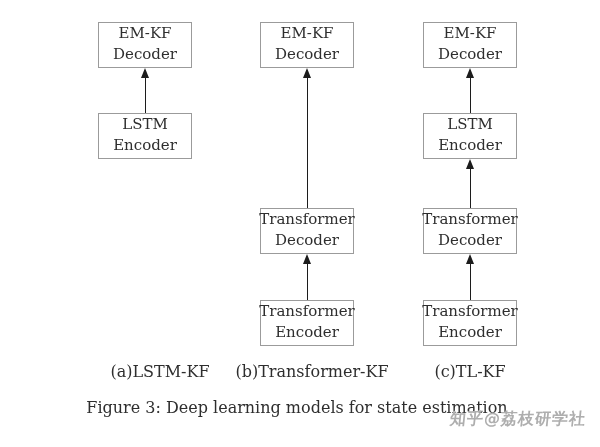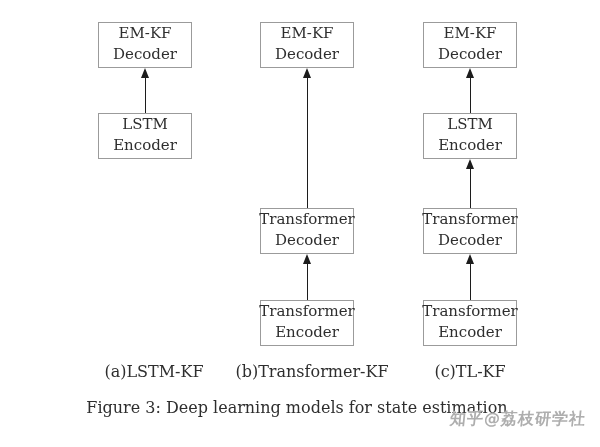--- a/index.html
+++ b/index.html
@@ -133,21 +133,21 @@
     <span>Transformer</span>
     <span>Encoder</span>
   </div>
   <div class="ahead" style="left:465.5px; top:68px;"></div>
   <div class="aline" style="left:470px; top:77px; height:36px;"></div>
   <div class="ahead" style="left:465.5px; top:159px;"></div>
   <div class="aline" style="left:470px; top:168px; height:40px;"></div>
   <div class="ahead" style="left:465.5px; top:254px;"></div>
   <div class="aline" style="left:470px; top:263px; height:37px;"></div>
 
-  <div class="col-label" style="left:154px;">(a)LSTM-KF</div>
+  <div class="col-label" style="left:160px;">(a)LSTM-KF</div>
   <div class="col-label" style="left:312px;">(b)Transformer-KF</div>
   <div class="col-label" style="left:470px;text-align:right;">(c)TL-KF</div>
 
   <div class="caption">Figure 3: Deep learning models for state estimation</div>
 
   <div class="wm1">知乎@荔枝研学社</div>
 
 </div>
 
 </body></html>

